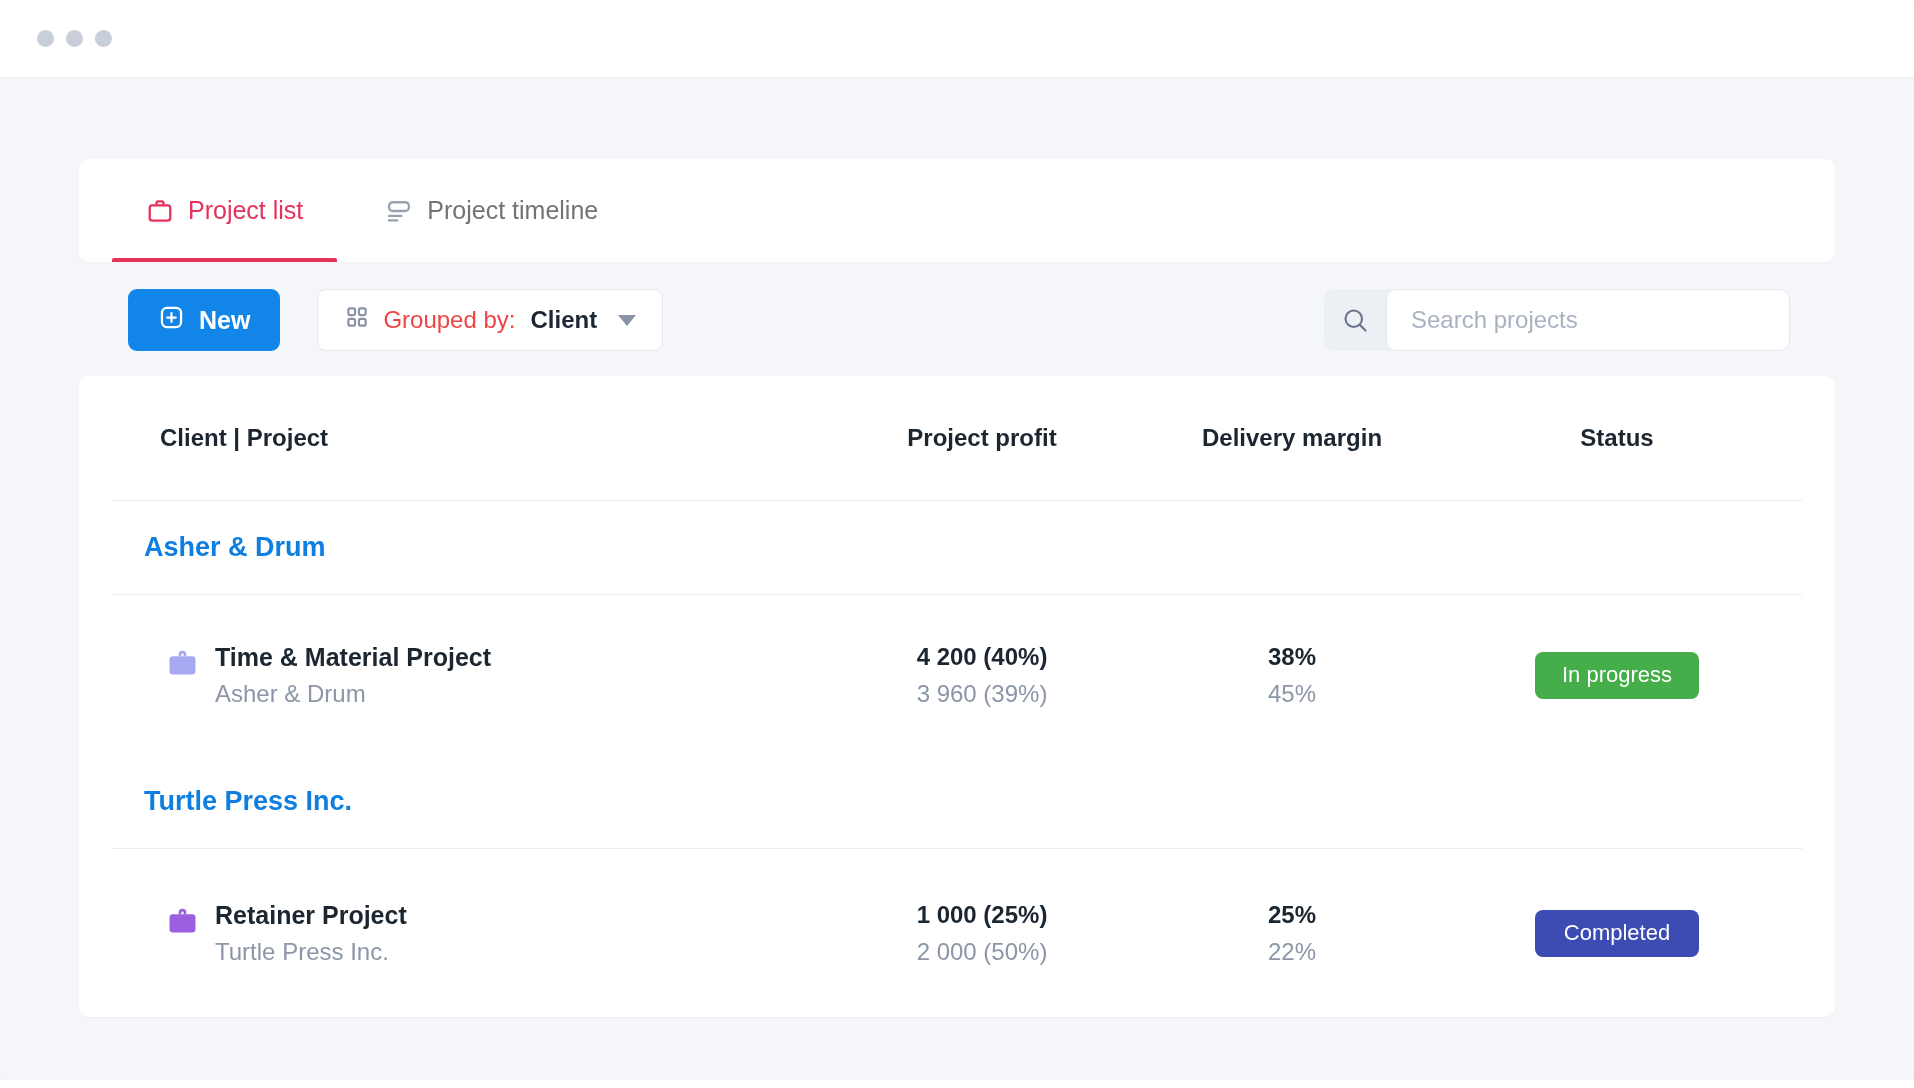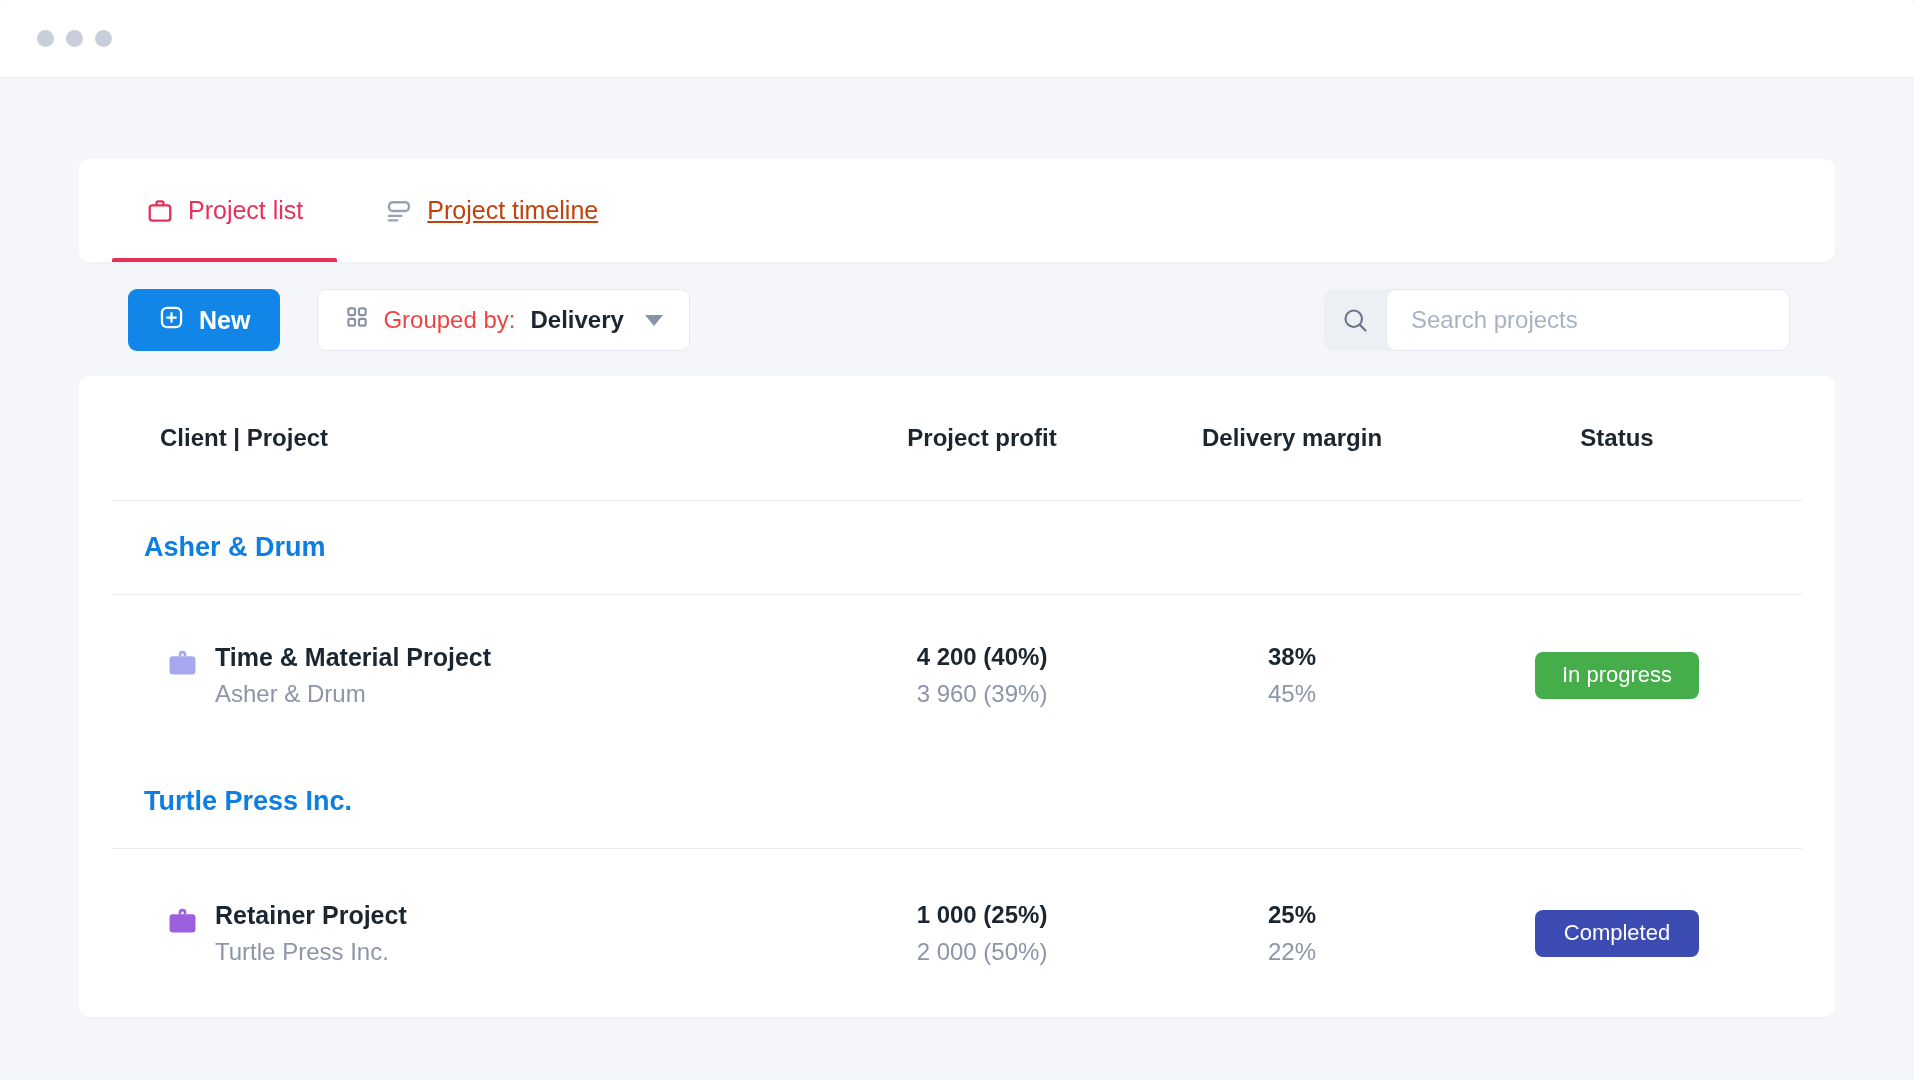--- a/index.html
+++ b/index.html
@@ -43,21 +43,21 @@
     padding: 0 34px;
     font-size: 25px;
     cursor: pointer;
     white-space: nowrap;
   }
   .tab.active { color: #e6315b; }
   .tab.active .tab-underline {
     position: absolute; left: 0; right: 0; bottom: 0;
     height: 4px; background: #e6315b; border-radius: 2px 2px 0 0;
   }
-  .tab.inactive { color: #c2410c; margin-left: 14px; text-decoration: underline; }
+  .tab.inactive { color: #737373; margin-left: 14px; }
   .tab svg { display: block; }
 
   
   .toolbar {
     margin-top: 27px;
     display: flex; align-items: flex-end;
     padding: 0 45px 0 49px;
   }
   .btn-new {
     display: flex; align-items: center; gap: 14px;
@@ -212,21 +212,21 @@
       <div class="group-by">
         <span>
           <svg width="26" height="26" viewBox="0 0 24 24" fill="none" stroke="#8a93a5" stroke-width="2">
             <rect x="4" y="4" width="6.2" height="6.2" rx="1.6"></rect>
             <rect x="13.8" y="4" width="6.2" height="6.2" rx="1.6"></rect>
             <rect x="4" y="13.8" width="6.2" height="6.2" rx="1.6"></rect>
             <rect x="13.8" y="13.8" width="6.2" height="6.2" rx="1.6"></rect>
           </svg>
         </span>
         <span class="prefix">Grouped by:</span>
-        <span class="value">Delivery</span>
+        <span class="value">Client</span>
         <span class="caret"></span>
       </div>
 
       <div class="search">
         <div class="search-icon-box">
           <svg width="30" height="30" viewBox="0 0 24 24" fill="none" stroke="#69758a" stroke-width="1.7" stroke-linecap="round">
             <circle cx="11" cy="11" r="6.6"></circle>
             <path d="M15.9 15.9L20.4 20.4"></path>
           </svg>
         </div>

